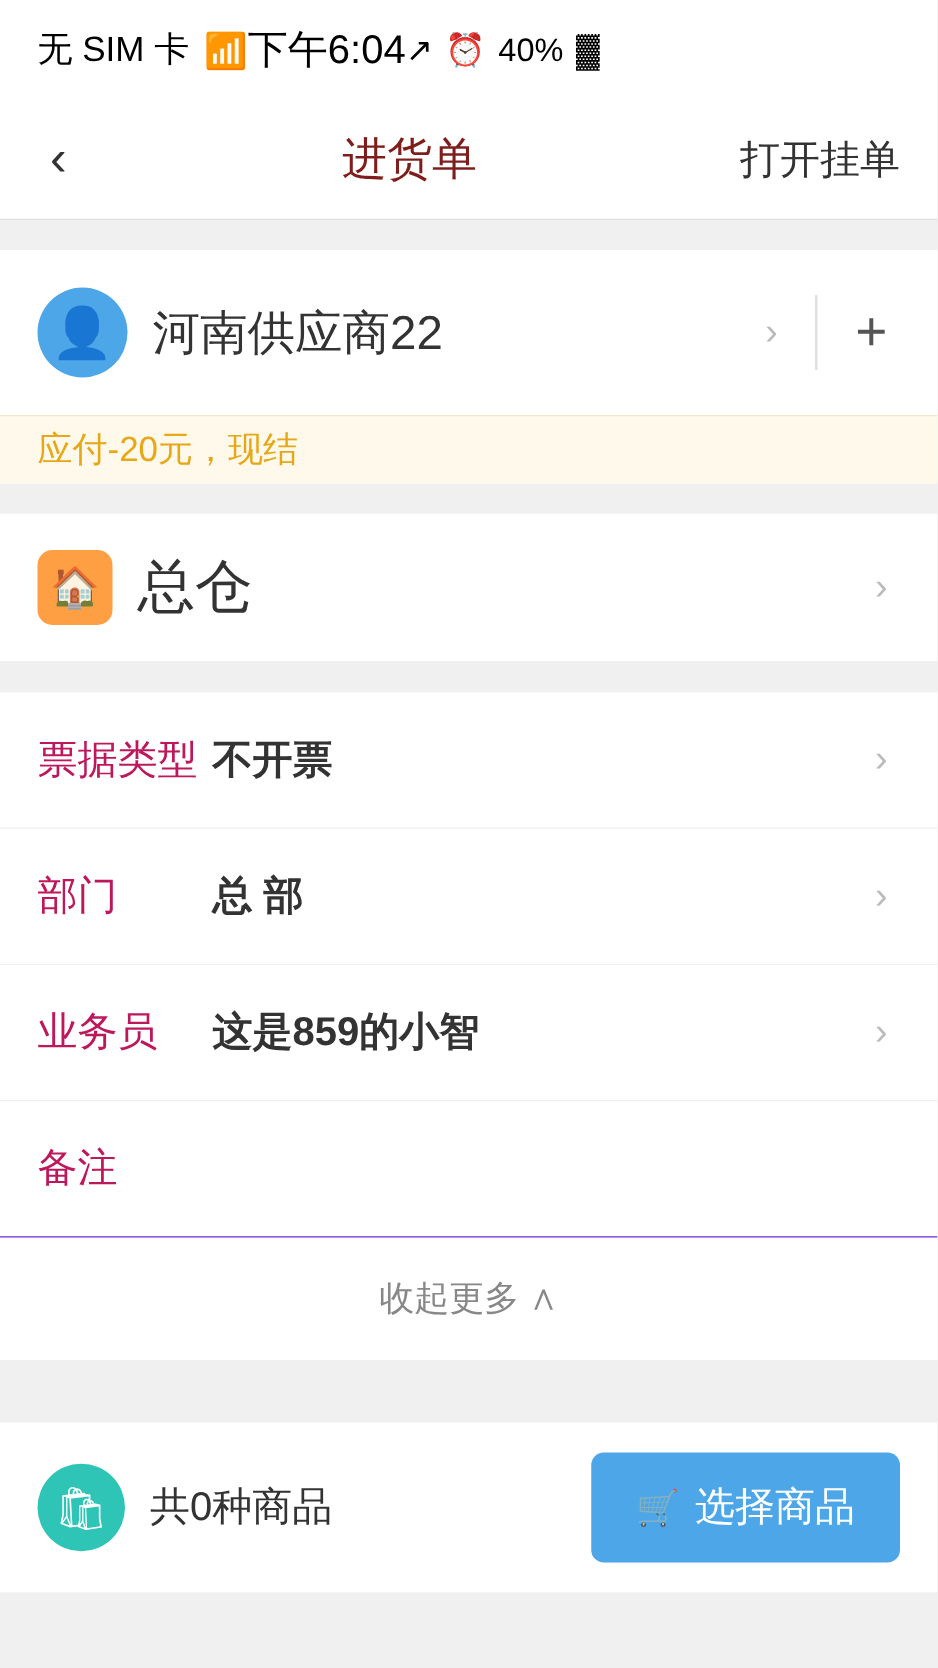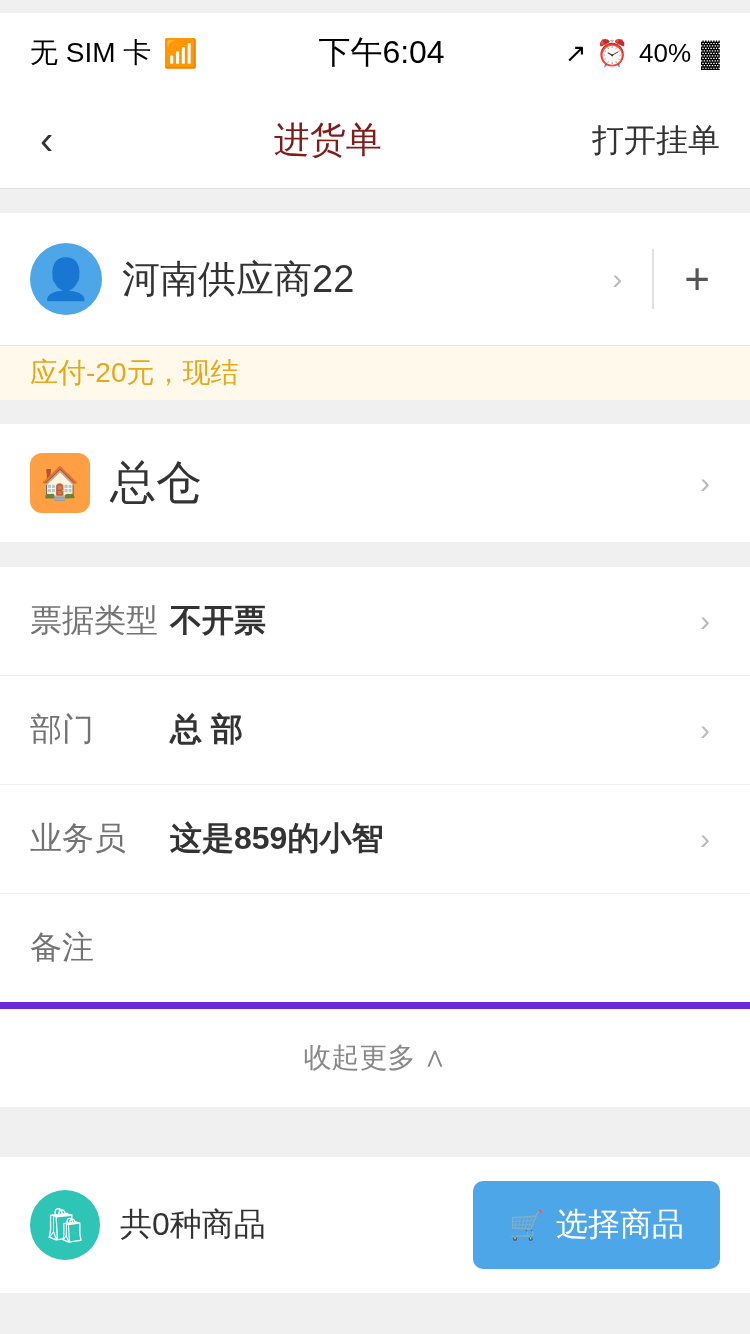--- a/index.html
+++ b/index.html
@@ -13,25 +13,23 @@
       color: #333;
     }
 
     
     .status-bar {
       width: 100%;
       height: 80px;
       background: #fff;
       display: flex;
       align-items: center;
-      justify-content: space-between;
       padding: 0 30px;
       font-size: 28px;
       color: #000;
-      margin-top: 13px;
     }
     .status-left {
       display: flex;
       align-items: center;
       gap: 12px;
     }
     .status-center {
       font-size: 32px;
       font-weight: 500;
     }
@@ -164,21 +162,21 @@
     
     .form-row {
       display: flex;
       align-items: center;
       padding: 32px 30px;
       background: #fff;
       border-top: 1px solid #f0f0f0;
     }
     .form-label {
       font-size: 32px;
-      color: #737373;
+      color: #be185d;
       width: 140px;
       flex-shrink: 0;
     }
     .form-value {
       flex: 1;
       font-size: 32px;
       color: #333;
       font-weight: bold;
     }
     .form-placeholder {
@@ -187,21 +185,21 @@
       color: #ccc;
     }
 
     
     .collapse-row {
       background: #fff;
       display: flex;
       align-items: center;
       justify-content: center;
       padding: 30px;
-      border-top: 7px solid #6d28d9;
+      border-top: 1px solid #6d28d9;
     }
     .collapse-text {
       font-size: 28px;
       color: #888;
     }
 
     
     .bottom-bar {
       background: #fff;
       display: flex;

